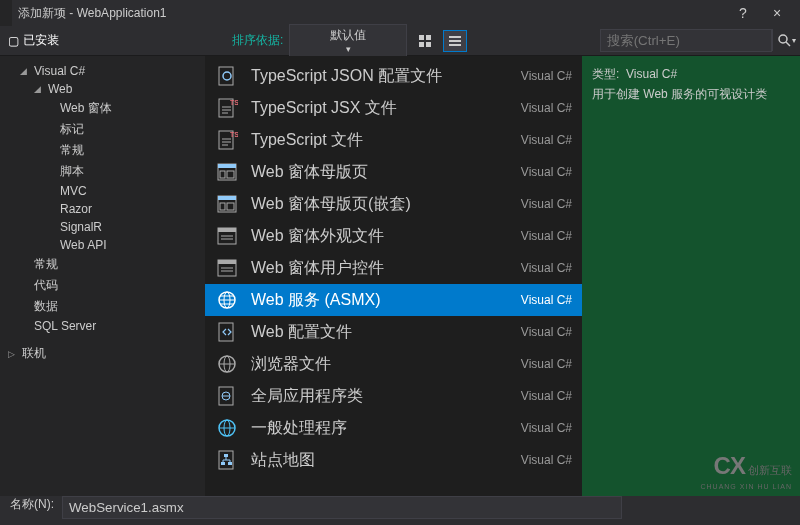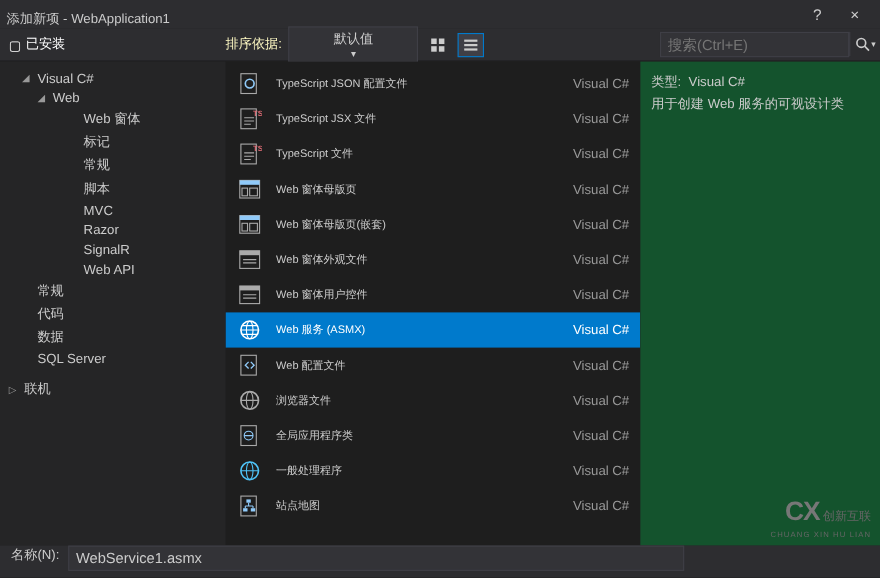--- a/index.html
+++ b/index.html
@@ -1,43 +1,43 @@
 <!DOCTYPE html>
 <html><head>
 <meta charset="utf-8">
 <style>
   * { box-sizing: border-box; margin: 0; padding: 0; font-family: "Microsoft YaHei", "Segoe UI", sans-serif; }
   body { background: #252526; color: #d4d4d4; width: 800px; height: 525px; overflow: hidden; font-size: 12px; position: relative; }
-  .titlebar { height: 26px; background: #2d2d30; display: flex; align-items: flex-end; padding: 0 6px; }
+  .titlebar { height: 26px; background: #2d2d30; display: flex; align-items: center; padding: 0 6px; margin-left: 12px; }
   .titlebar .title { flex: 1; color: #cccccc; font-size: 12px; }
   .titlebar .winbtn { width: 34px; height: 26px; display: flex; align-items: center; justify-content: center; color: #ccc; font-size: 14px; }
   .toolbar { height: 30px; background: #2d2d30; display: flex; align-items: center; border-bottom: 1px solid #1b1b1c; }
   .tb-left { width: 205px; display: flex; align-items: center; padding-left: 8px; }
   .tb-left .tab { color: #fff; display: flex; align-items: center; gap: 4px; }
   .tb-mid { flex: 1; display: flex; align-items: center; gap: 6px; }
-  .tb-sort-label { color: #fef9c3; }
+  .tb-sort-label { color: #14b8a6; margin-left: 27px; }
   .tb-sort-dd { background: #333337; border: 1px solid #3f3f46; color: #ccc; padding: 2px 4px; width: 118px; display: flex; align-items: center; justify-content: space-between; flex-direction: column; }
   .tb-vbtn { width: 24px; height: 22px; display: flex; align-items: center; justify-content: center; color: #ccc; }
   .tb-vbtn.active { background: #3f3f46; border: 1px solid #007acc; }
   .tb-search { width: 200px; display:flex; align-items:flex-start; margin-left:8px;}
   .tb-search-input { flex:1; background: #333337; border: 1px solid #3f3f46; color: #999; padding: 3px 6px; width: 170px; }
   .tb-search-btn { width:28px; height:22px; display:flex;align-items:center;justify-content:center;color:#ccc; border-left:1px solid #3f3f46;}
   .main { display: flex; height: 440px; }
   .tree { width: 205px; background: #252526; padding: 6px 0; overflow:hidden;}
   .tree .node { padding: 2px 0 2px 8px; color: #ccc; display:flex; align-items:center; gap:4px;}
   .tree .node.lvl1 { padding-left: 20px; }
   .tree .node.lvl2 { padding-left: 34px; }
-  .tree .node.lvl3 { padding-left: 76px; }
+  .tree .node.lvl3 { padding-left: 60px; }
   .tree .arrow { width:10px; display:inline-block; font-size:9px; color:#999;}
   .center { flex:1; background: #1e1e1e; overflow: hidden; position:relative;}
   .template-list { padding: 4px 0; height: 440px; overflow:auto;}
   .template-row { display:flex; align-items:center; height: 32px; padding: 0 10px; gap: 12px; }
   .template-row.selected { background: #007acc; color:#fff; }
   .template-row .icon { width: 24px; height:24px; display:flex; align-items:center; justify-content:center; }
-  .template-row .label { flex:1; color:#ccc; font-size:10px; }
+  .template-row .label { flex:1; color:#ccc; font-size:16px; }
   .template-row.selected .label { color:#fff; }
   .template-row .lang { color:#999; font-size:12px; }
   .template-row.selected .lang { color:#fff; }
   .right { width:218px; background:#14532d; padding:8px 10px; color:#ccc; }
   .right .meta { line-height:1.7; }
   .bottom { position:absolute; left:0; right:0; bottom:0; height:29px; background:#2d2d30; display:flex; align-items:flex-start; padding:0 10px; gap:8px;}
   .bottom .nlabel { color:#ccc; }
   .bottom .ninput { background:#333337; border:1px solid #3f3f46; color:#ccc; padding:3px 6px; width:560px;}
   .watermark { position:absolute; right:8px; bottom:34px; font-size:11px; color:#666; text-align:right; line-height:1.1; pointer-events:none;}
   .watermark .logo { font-size:24px; font-weight:bold; color:#777; letter-spacing:-1px;}

